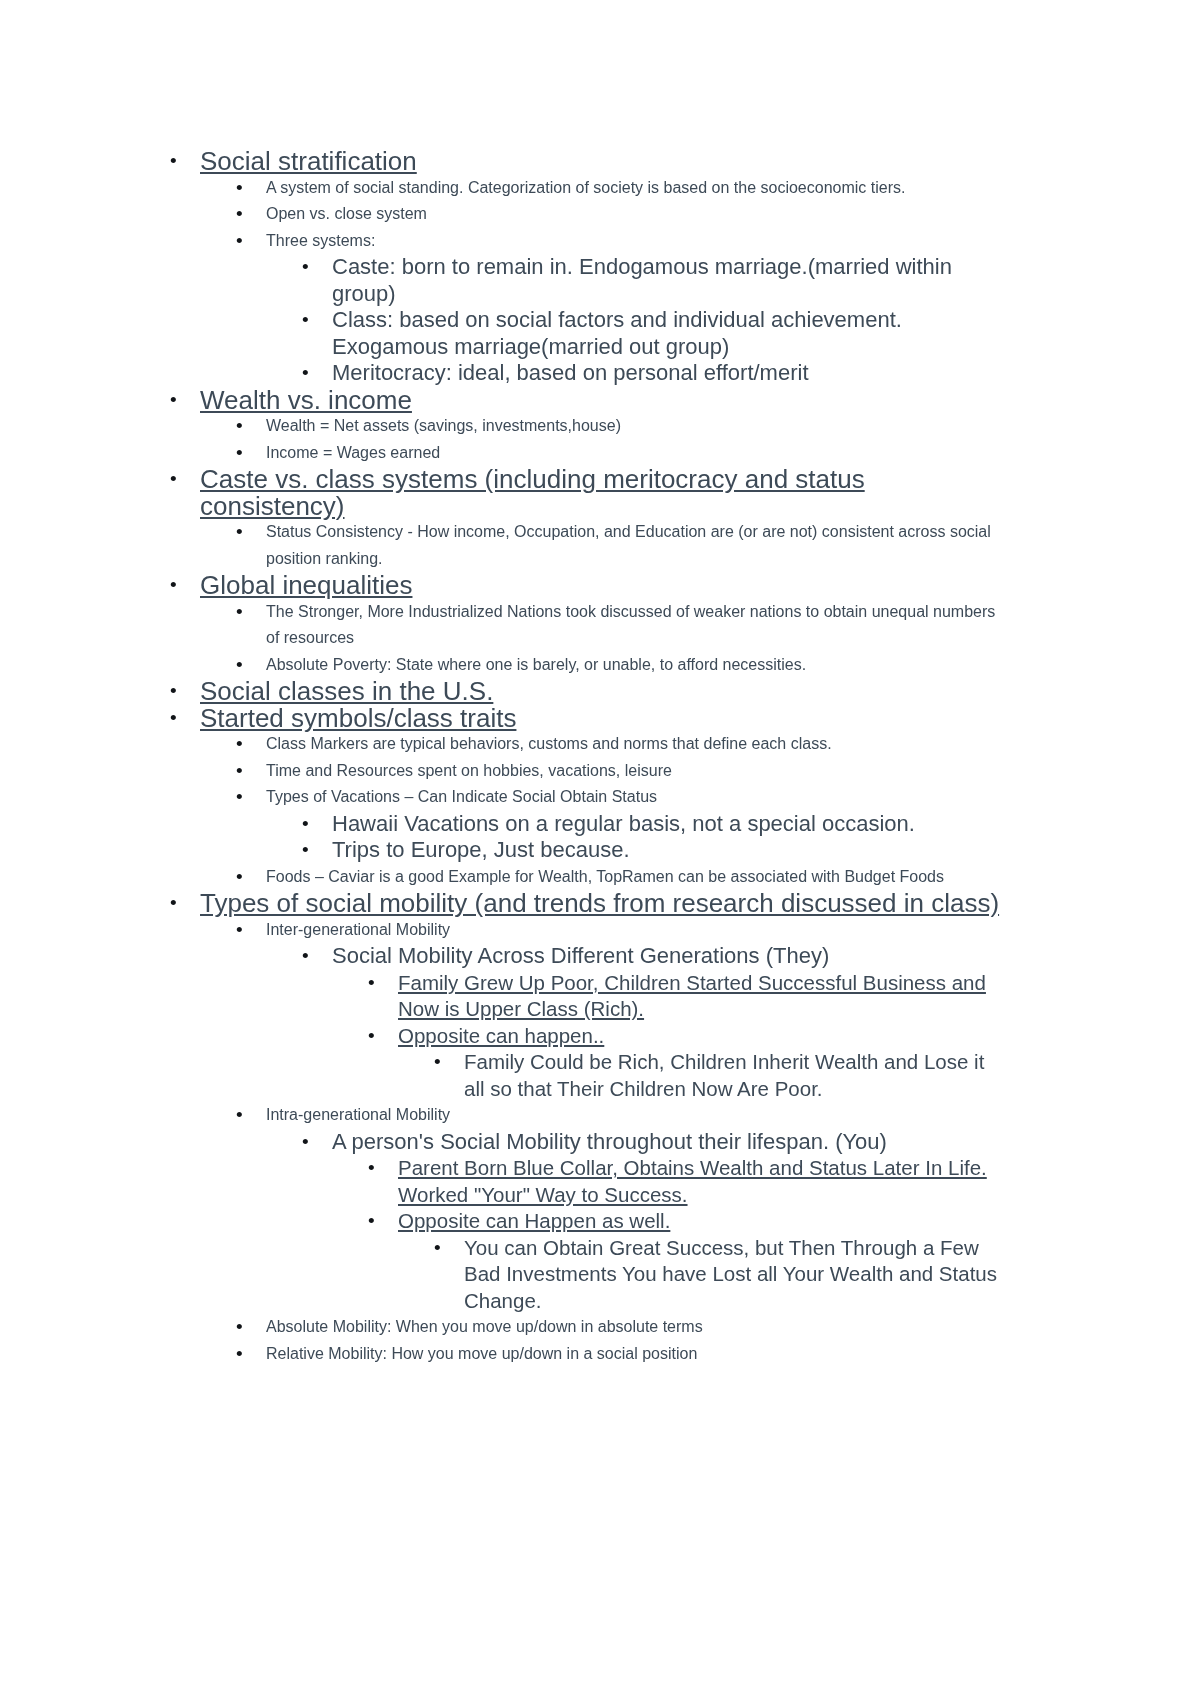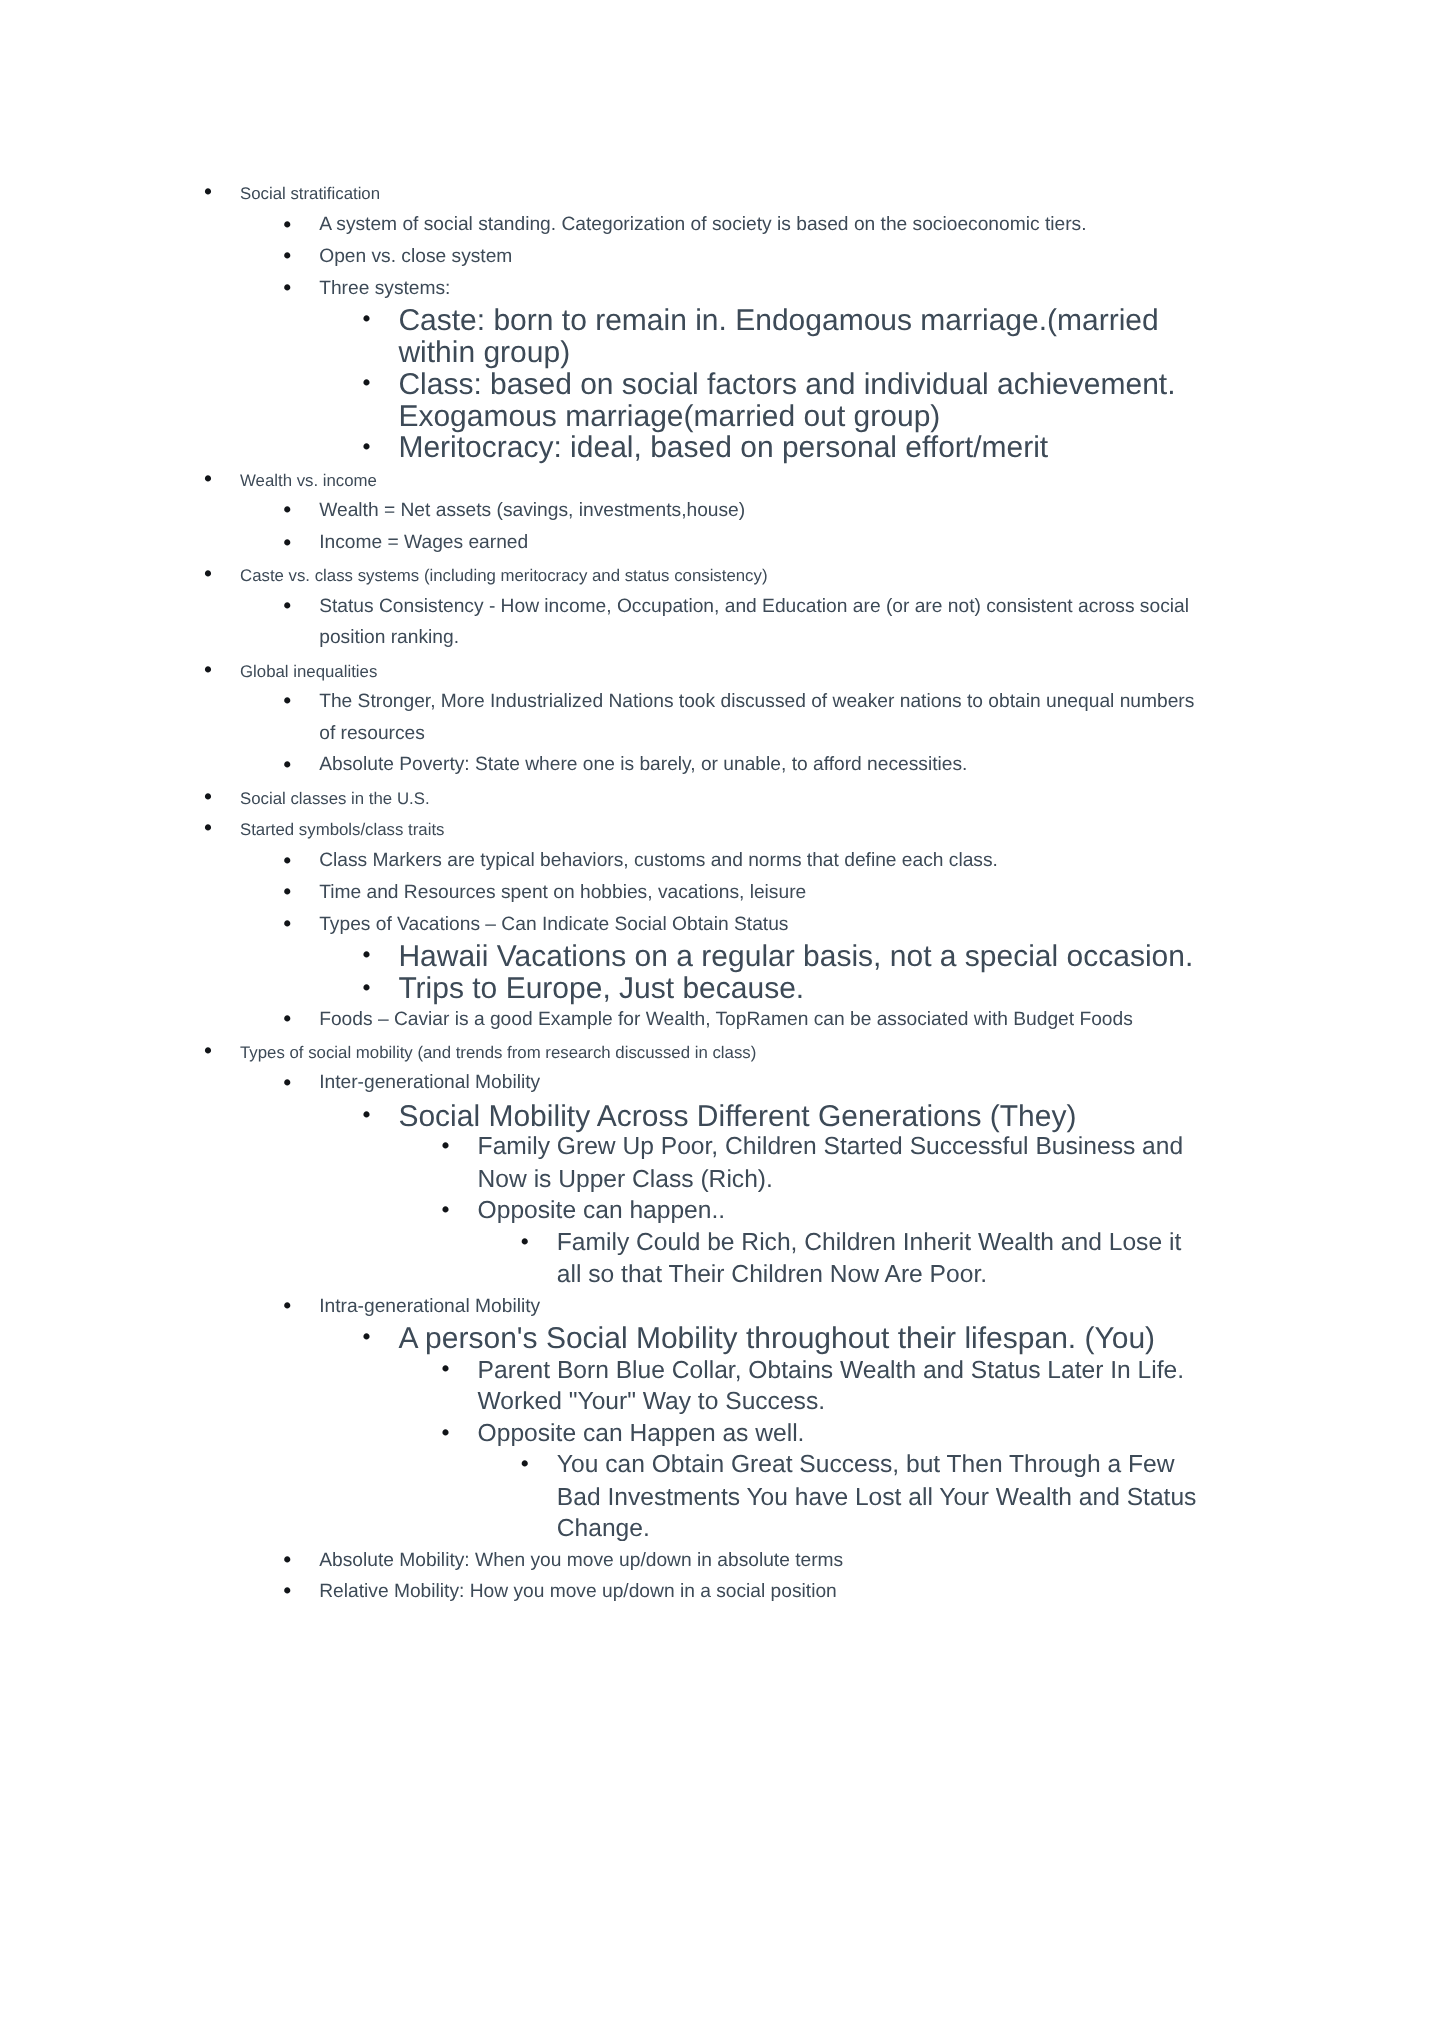--- a/index.html
+++ b/index.html
@@ -55,30 +55,30 @@
     color: #111418;
     font-size: 19px;
     line-height: 26px;
   }
 
   li.node > .row > .txt {
     display: block;
   }
 
   
-  .lvl1 > .row > .txt { font-size: 14px; line-height: 26.5px; }
+  .lvl1 > .row > .txt { font-size: 26px; line-height: 26.5px; text-decoration: underline; }
   .lvl1 > .row > .bullet { font-size: 17px; line-height: 26.5px; }
 
   .lvl2 > .row > .txt { font-size: 16px; line-height: 26.5px; }
   .lvl2 > .row > .bullet { font-size: 16px; line-height: 26.5px; }
 
-  .lvl3 > .row > .txt { font-size: 25px; line-height: 26.5px; }
+  .lvl3 > .row > .txt { font-size: 22px; line-height: 26.5px; }
   .lvl3 > .row > .bullet { font-size: 15px; line-height: 26.5px; }
 
-  .lvl4 > .row > .txt { font-size: 20.5px; line-height: 26.5px; }
+  .lvl4 > .row > .txt { font-size: 20.5px; line-height: 26.5px; text-decoration: underline; }
   .lvl4 > .row > .bullet { font-size: 14px; line-height: 26.5px; }
 
   .lvl5 > .row > .txt { font-size: 20.5px; line-height: 26.5px; }
   .lvl5 > .row > .bullet { font-size: 13px; line-height: 26.5px; }
 
   
   .outline > li.node { padding-left: 30px; }
   li.node > ul > li.node { padding-left: 66px; }
   li.node > ul > li.node > .row > .bullet { left: -30px; }
 

